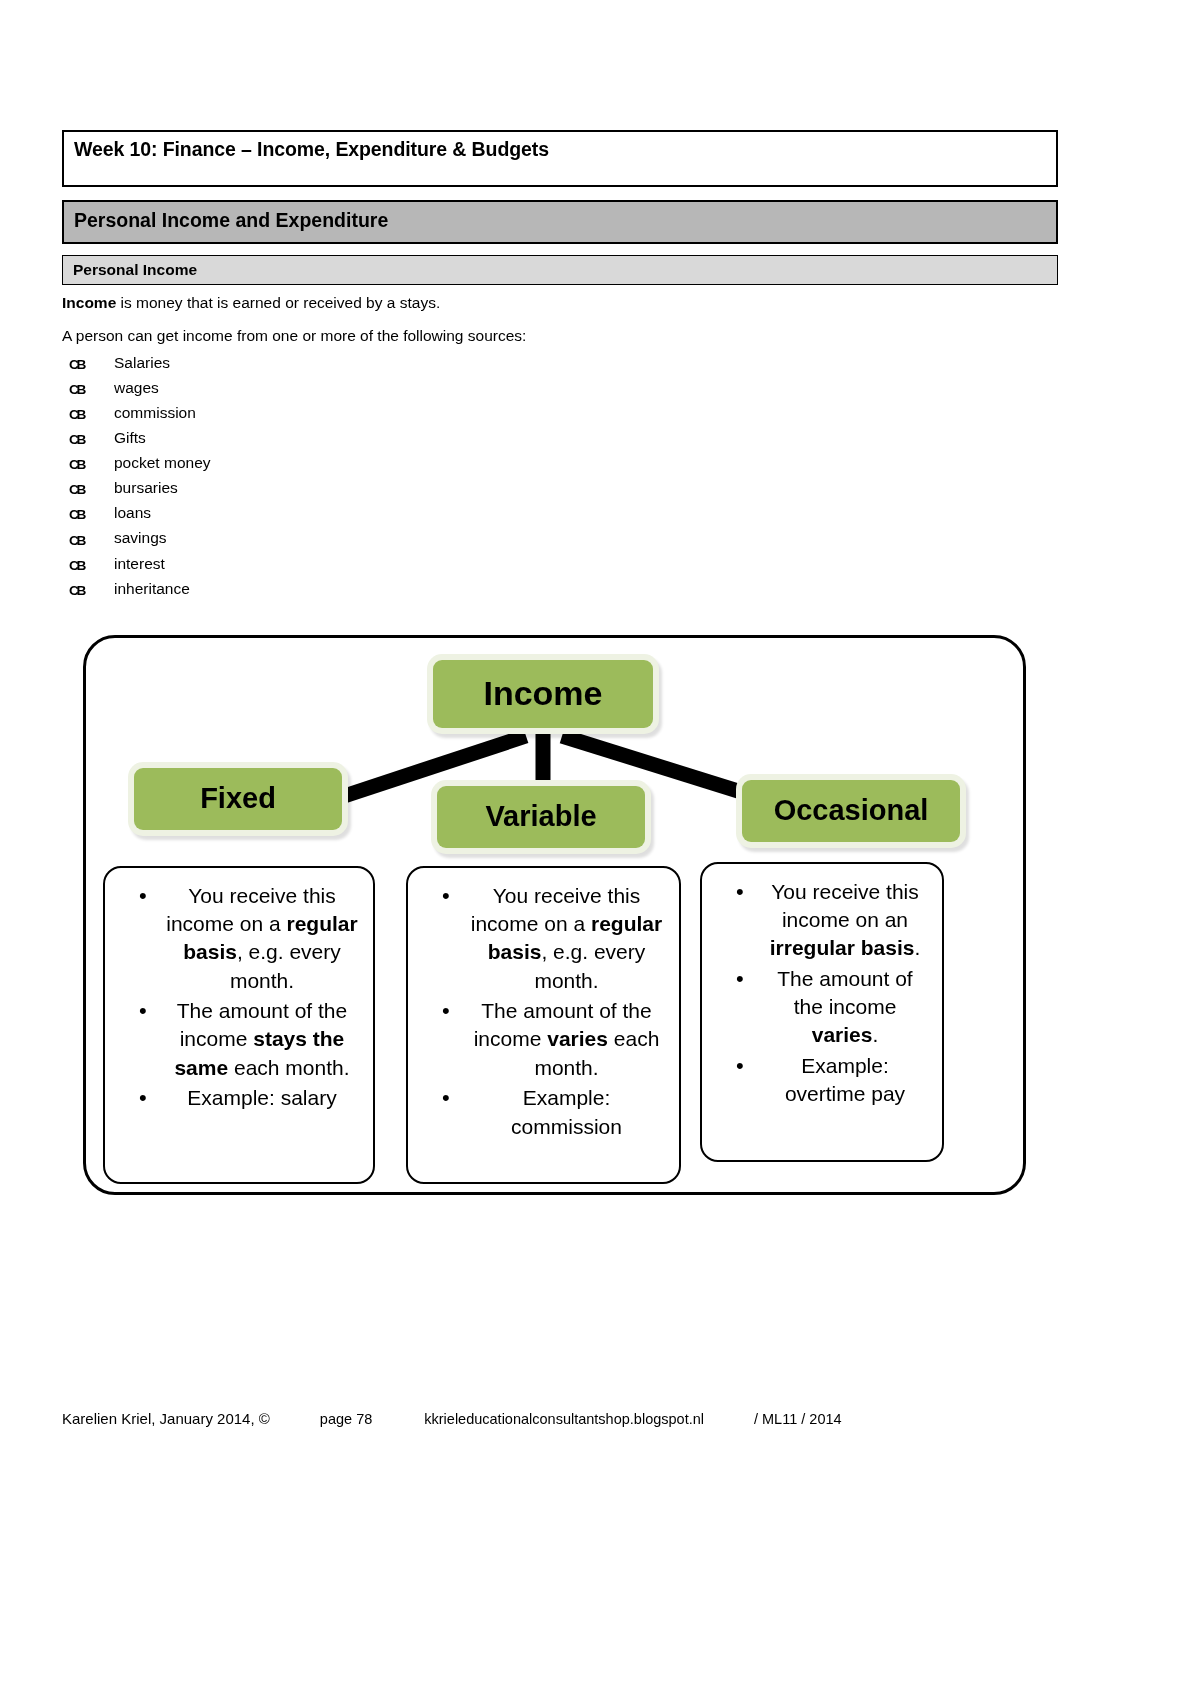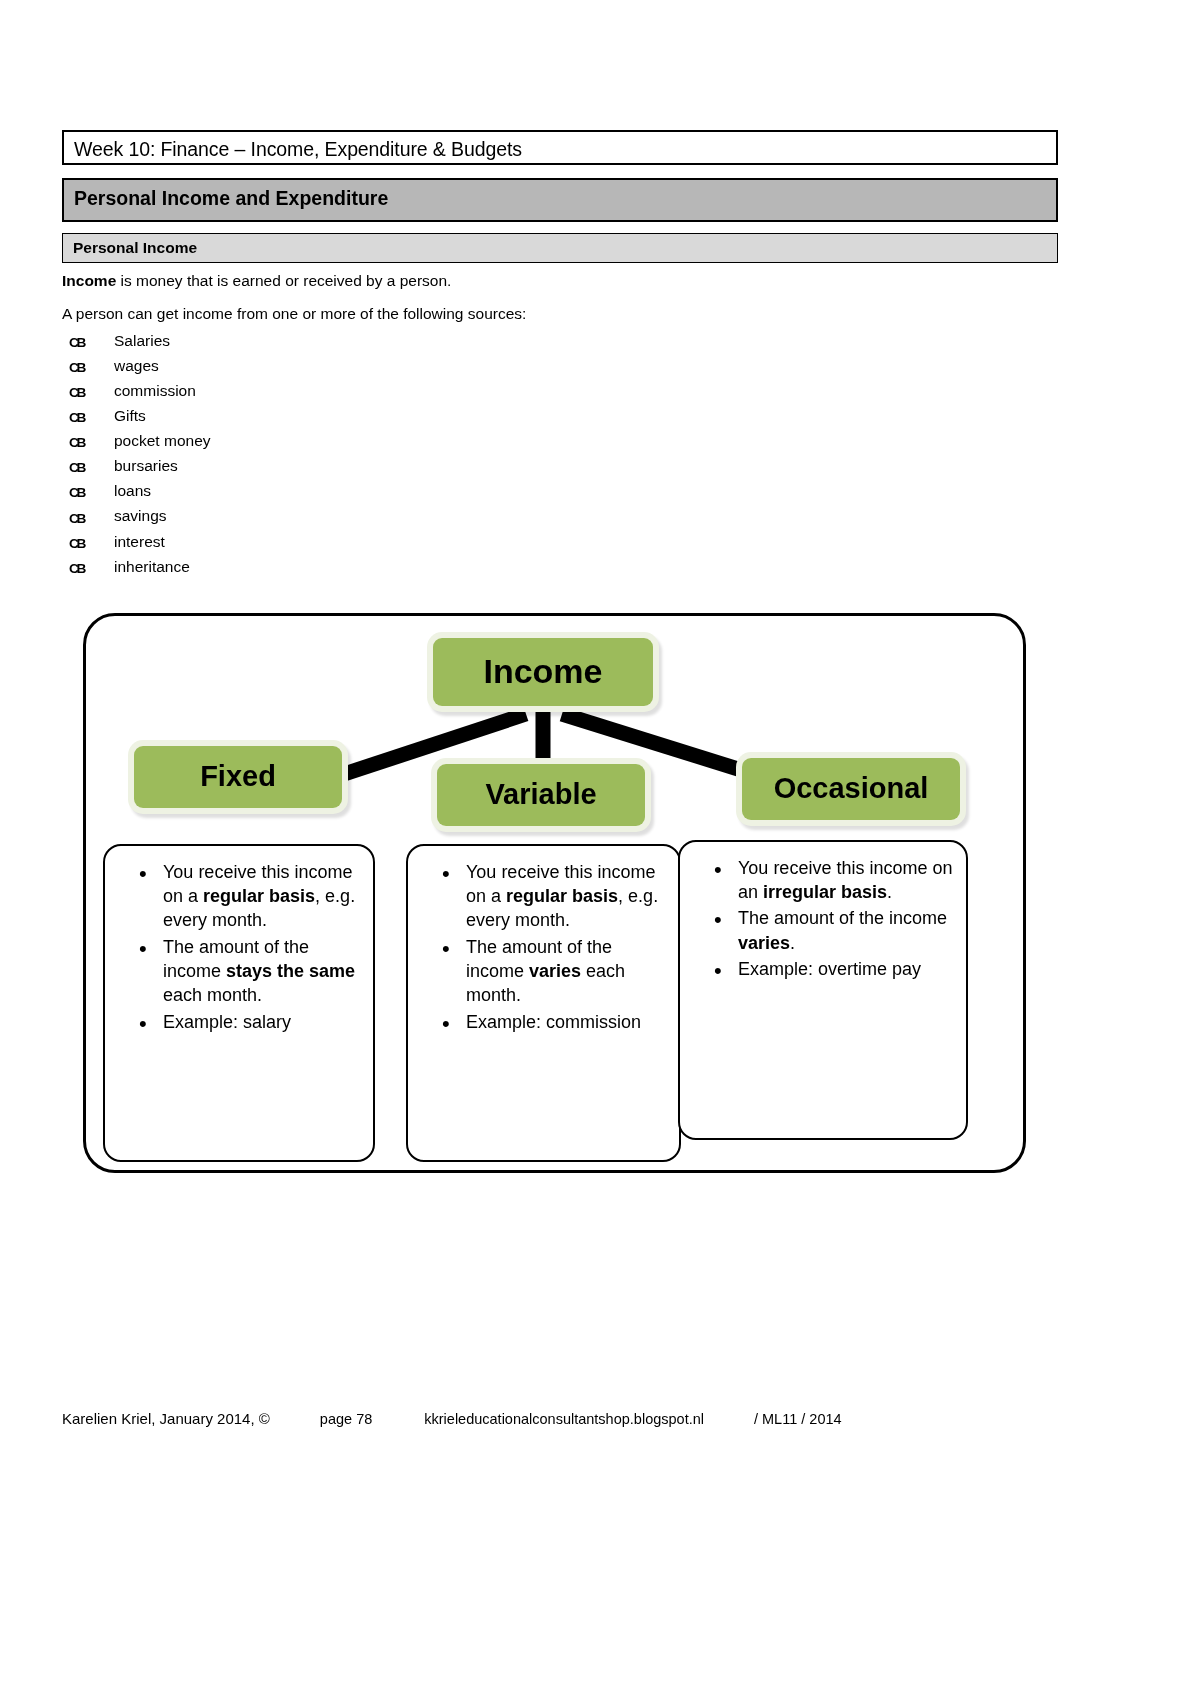--- a/index.html
+++ b/index.html
@@ -21,23 +21,23 @@
   .sheet {
     position: absolute;
     left: 62px;
     top: 130px;
     width: 996px;
   }
 
   
   .title-bar {
     border: 2px solid #000;
-    padding: 7px 10px 3px 10px;
-    background: #ffffff;
-    font-weight: normal;
+    padding: 7px 10px 25px 10px;
+    background: #ffffff;
+    font-weight: bold;
     font-size: 19.5px;
     letter-spacing: -0.1px;
     line-height: 1.1;
   }
   .section-bar {
     margin-top: 13px;
     border: 2px solid #000;
     background: #b7b7b7;
     padding: 8px 10px 10px 10px;
     font-weight: bold;
@@ -158,33 +158,34 @@
     position: absolute;
     border: 2.5px solid #000;
     border-radius: 18px;
     box-sizing: border-box;
     background: #ffffff;
     z-index: 4;
     padding: 14px 12px 10px 4px;
   }
   .tbox-fixed      { left: 17px;  top: 228px; width: 272px; height: 318px; }
   .tbox-variable   { left: 320px; top: 228px; width: 275px; height: 318px; }
-  .tbox-occasional { left: 592px; top: 224px; width: 290px; height: 300px; }
+  .tbox-occasional { left: 614px; top: 224px; width: 244px; height: 300px; }
 
   .tlist {
     margin: 0;
     padding: 0 0 0 30px;
     list-style: none;
   }
   .tlist li {
     position: relative;
-    font-size: 18px;
+    font-size: 21px;
     line-height: 1.35;
     margin-bottom: 2px;
     padding-left: 24px;
+    text-align: center;
   }
   .tlist li::before {
     content: "\2022";
     position: absolute;
     left: 0;
     top: -1px;
     font-size: 22px;
     line-height: 1.35;
   }
   .tlist b { font-weight: bold; }
@@ -212,21 +213,21 @@
 
   <div class="sheet">
 
     <div class="title-bar">Week 10: Finance – Income, Expenditure &amp; Budgets</div>
 
     <div class="section-bar">Personal Income and Expenditure</div>
 
     <div class="sub-bar">Personal Income</div>
 
     <div class="para">
-      <b>Income</b><span> is money that is earned or received by a person.</span>
+      <b>Income</b><span> is money that is earned or received by a stays.</span>
     </div>
 
     <div class="para tight">A person can get income from one or more of the following sources:</div>
 
     <ul class="src-list" id="sources-list">
         <li>
           <span class="src-bullet">CB</span>
           <span class="src-text">Salaries</span>
         </li>
         <li>

